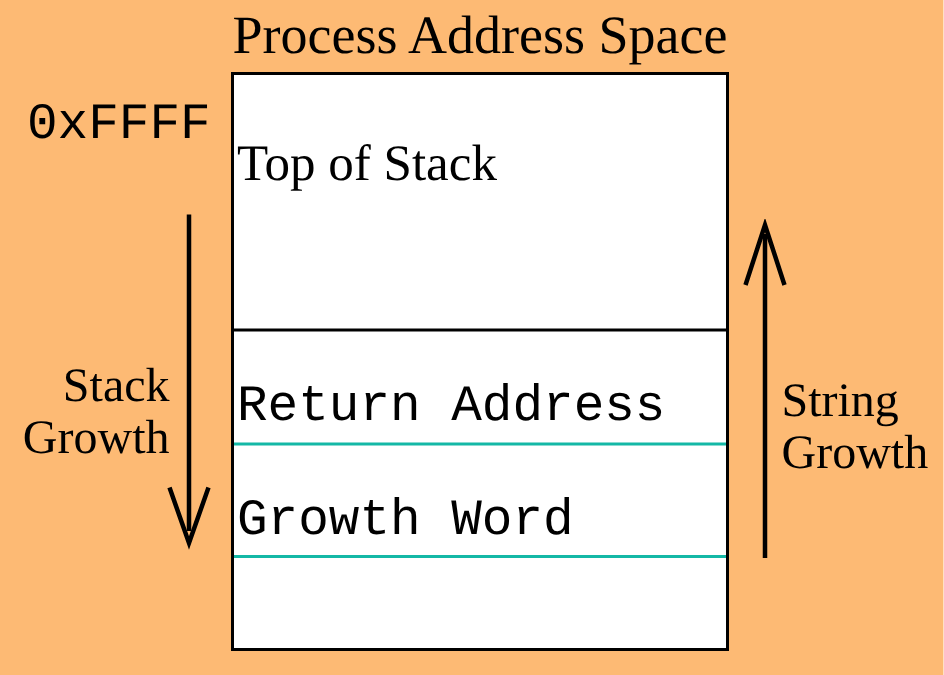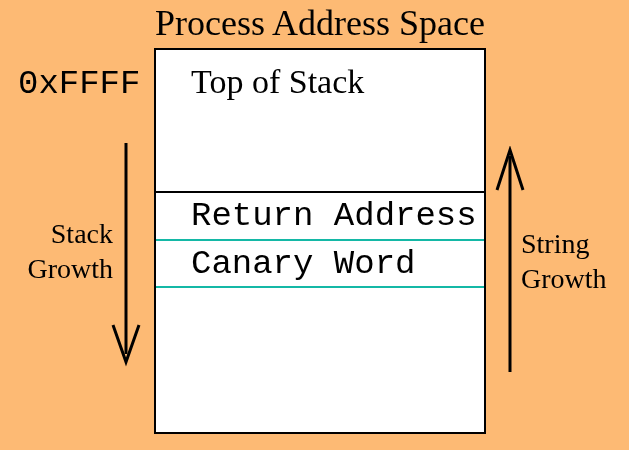--- a/index.html
+++ b/index.html
@@ -36,22 +36,23 @@
     width: 332px;
     height: 386px;
     border: 2px solid #000000;
     box-sizing: border-box;
     display: flex;
     flex-direction: column;
     background: #ffffff;
   }
   .sect {
     box-sizing: border-box;
-    padding-left: 35px;
+    padding-left: 2px;
     overflow: hidden;
+    margin-top: 28px;
   }
   .sect-top {
     flex: 0 0 143px;
     border-bottom: 2px solid #000000;
     padding-top: 15px;
     font-size: 34px;
     line-height: 1;
   }
   .sect-row {
     display: flex;
@@ -82,23 +83,24 @@
     left: 18px;
     font-size: 34px;
     line-height: 1;
     white-space: nowrap;
   }
   .addr-top { top: 67px; }
   .addr-bottom { top: 400px; }
 
   .side-label {
     position: absolute;
-    font-size: 28px;
+    font-size: 32px;
     line-height: 35px;
     white-space: nowrap;
+    margin-top: 23px;
   }
   .stack-growth-label {
     left: 0;
     top: 216px;
     width: 113px;
     text-align: right;
   }
   .string-growth-label {
     left: 521px;
     top: 226px;
@@ -145,19 +147,19 @@
 
     <div class="sect sect-top serif">
       <span>Top of Stack</span>
     </div>
 
     <div class="sect sect-row sect-row-1 mono">
       <span>Return Address</span>
     </div>
 
     <div class="sect sect-row sect-row-2 mono">
-      <span>Canary Word</span>
+      <span>Growth Word</span>
     </div>
 
 
   </div>
 
 </div>
 
 </body></html>

